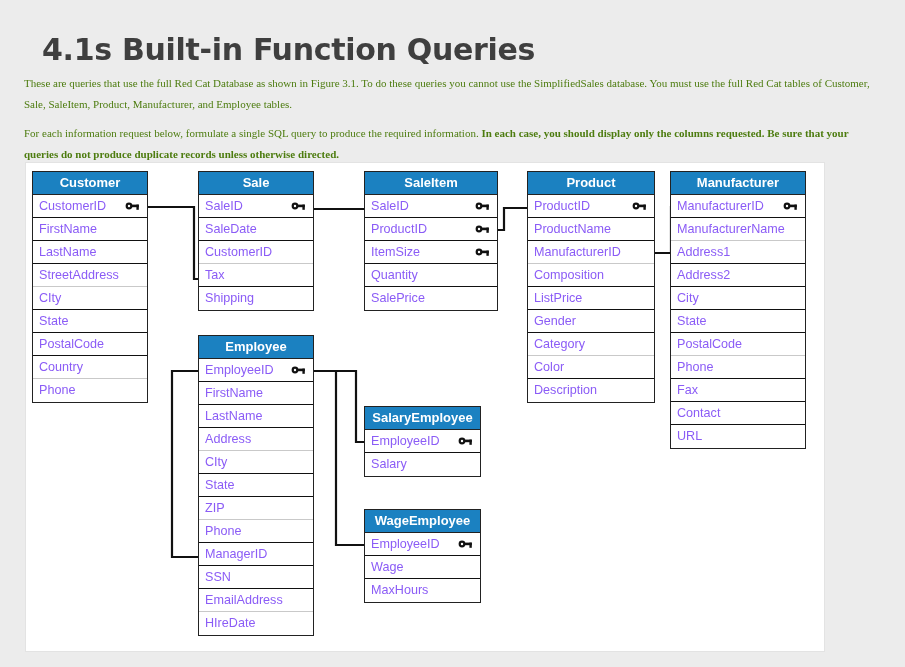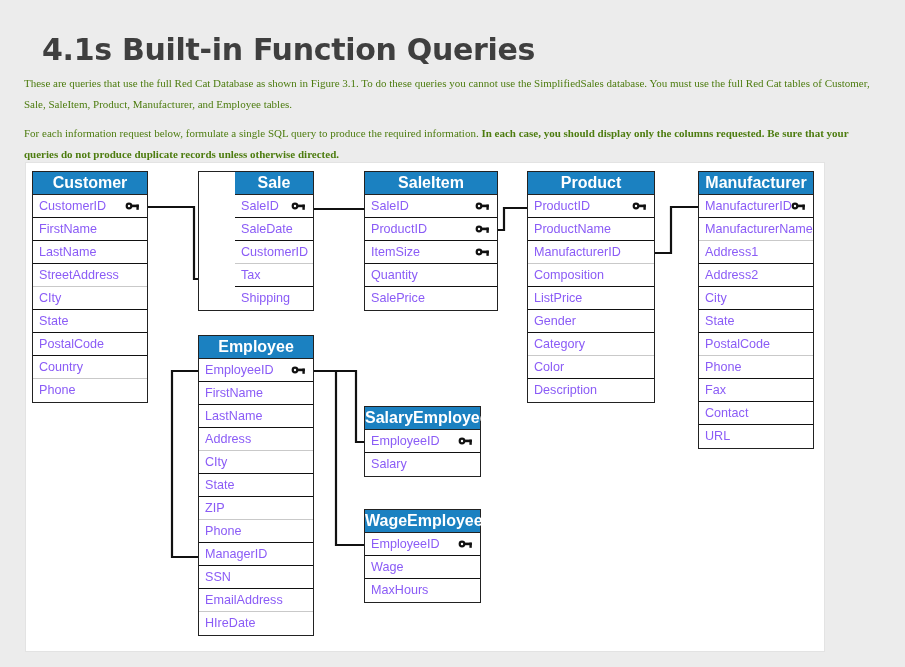--- a/index.html
+++ b/index.html
@@ -42,21 +42,21 @@
     background:#fff;
     border:1.5px solid #222;
     box-sizing:border-box;
     font-family:"Liberation Sans", sans-serif;
     z-index:3;
   }
   .entity-header {
     background:#1b81c1;
     color:#ffffff;
     font-weight:bold;
-    font-size:16px;
+    font-size:13px;
     text-align:center;
     padding:4px 0 4px 0;
     line-height:14px;
     border-bottom:1.5px solid #222;
   }
   .attr {
     position:relative;
     font-size:12.6px;
     color:#8b5cf6;
     height:23px;
@@ -119,21 +119,21 @@
       <div class="attr"><span>FirstName</span></div>
       <div class="attr"><span>LastName</span></div>
       <div class="attr soft"><span>StreetAddress</span></div>
       <div class="attr"><span>CIty</span></div>
       <div class="attr"><span>State</span></div>
       <div class="attr"><span>PostalCode</span></div>
       <div class="attr soft"><span>Country</span></div>
       <div class="attr"><span>Phone</span></div>
     </div>
 
-    <div class="entity" style="left:172px; top:8px; width:116px;padding-left:36px;">
+    <div class="entity" style="left:172px; top:8px; width:116px;">
       <div class="entity-header">Sale</div>
       <div class="attr">
         <span>SaleID</span>
         <svg class="keyicon" viewBox="0 0 15 9">
             <circle cx="4" cy="4.5" r="3.4" fill="#111"></circle>
             <circle cx="4" cy="4.5" r="1.2" fill="#fff"></circle>
             <rect x="6.4" y="3.1" width="7.4" height="2.6" fill="#111"></rect>
             <rect x="11.4" y="3.1" width="2.4" height="5.2" fill="#111"></rect>
           </svg>
       </div>
@@ -190,21 +190,21 @@
       <div class="attr"><span>ProductName</span></div>
       <div class="attr soft"><span>ManufacturerID</span></div>
       <div class="attr"><span>Composition</span></div>
       <div class="attr"><span>ListPrice</span></div>
       <div class="attr"><span>Gender</span></div>
       <div class="attr soft"><span>Category</span></div>
       <div class="attr"><span>Color</span></div>
       <div class="attr"><span>Description</span></div>
     </div>
 
-    <div class="entity" style="left:672px; top:8px; width:116px;">
+    <div class="entity" style="left:644px; top:8px; width:136px;">
       <div class="entity-header">Manufacturer</div>
       <div class="attr">
         <span>ManufacturerID</span>
         <svg class="keyicon" viewBox="0 0 15 9">
             <circle cx="4" cy="4.5" r="3.4" fill="#111"></circle>
             <circle cx="4" cy="4.5" r="1.2" fill="#fff"></circle>
             <rect x="6.4" y="3.1" width="7.4" height="2.6" fill="#111"></rect>
             <rect x="11.4" y="3.1" width="2.4" height="5.2" fill="#111"></rect>
           </svg>
       </div>

